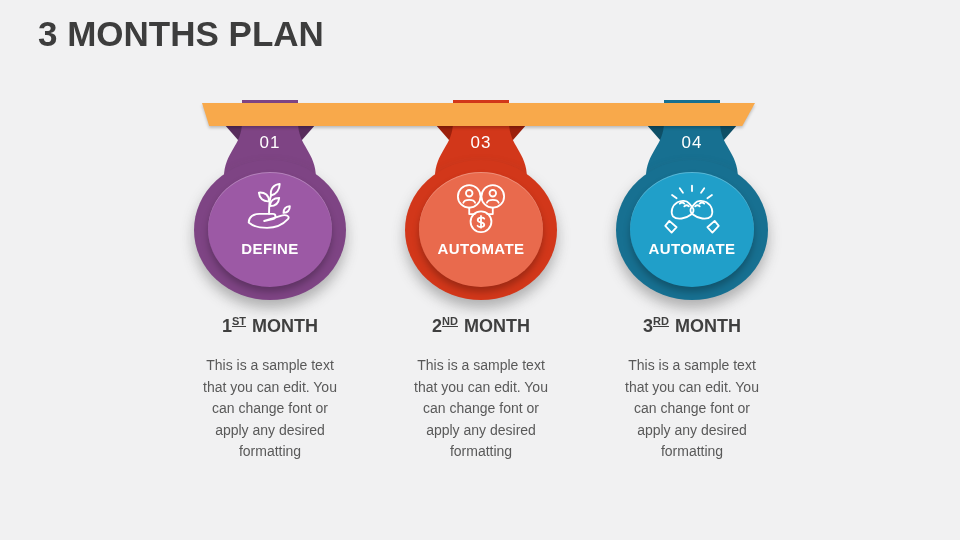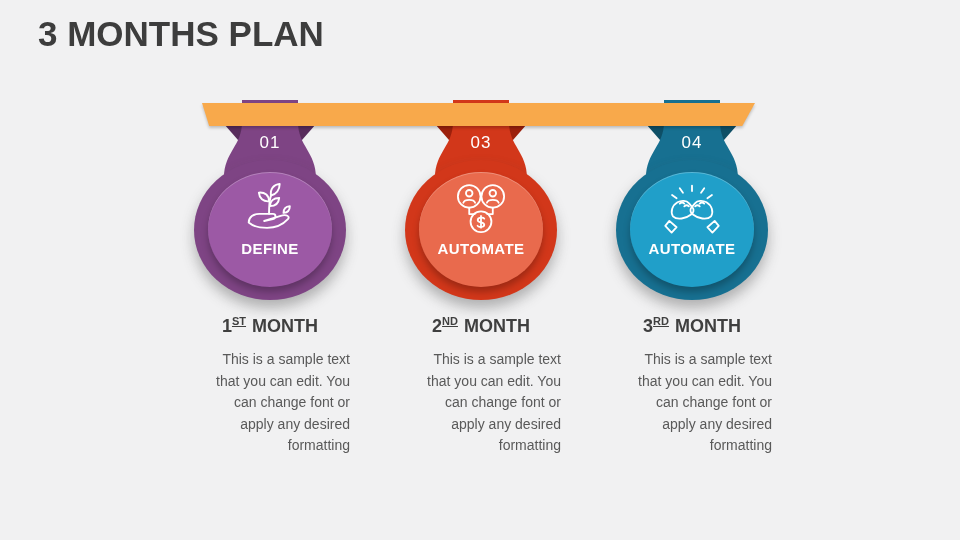--- a/index.html
+++ b/index.html
@@ -60,21 +60,21 @@
   }
 
   .month {
     position:absolute; top:215px; left:0; width:100%; text-align:center;
     font-size:18px; font-weight:bold; color:var(--heading,#3F3F3F);
   }
   .month sup { font-size:11px; vertical-align:super;text-decoration:underline; }
   .month .mw { margin-left:6px; }
 
   .body-text {
-    position:absolute; top:249px; left:30px; width:160px; text-align:right;
+    position:absolute; top:255px; left:30px; width:160px; text-align:center;
     font-size:14px; line-height:21.5px; color:var(--body,#595959);
   }
 </style>
 </head>
 <body>
 
 <div class="slide">
 
   <div class="title">3 MONTHS PLAN</div>
 

